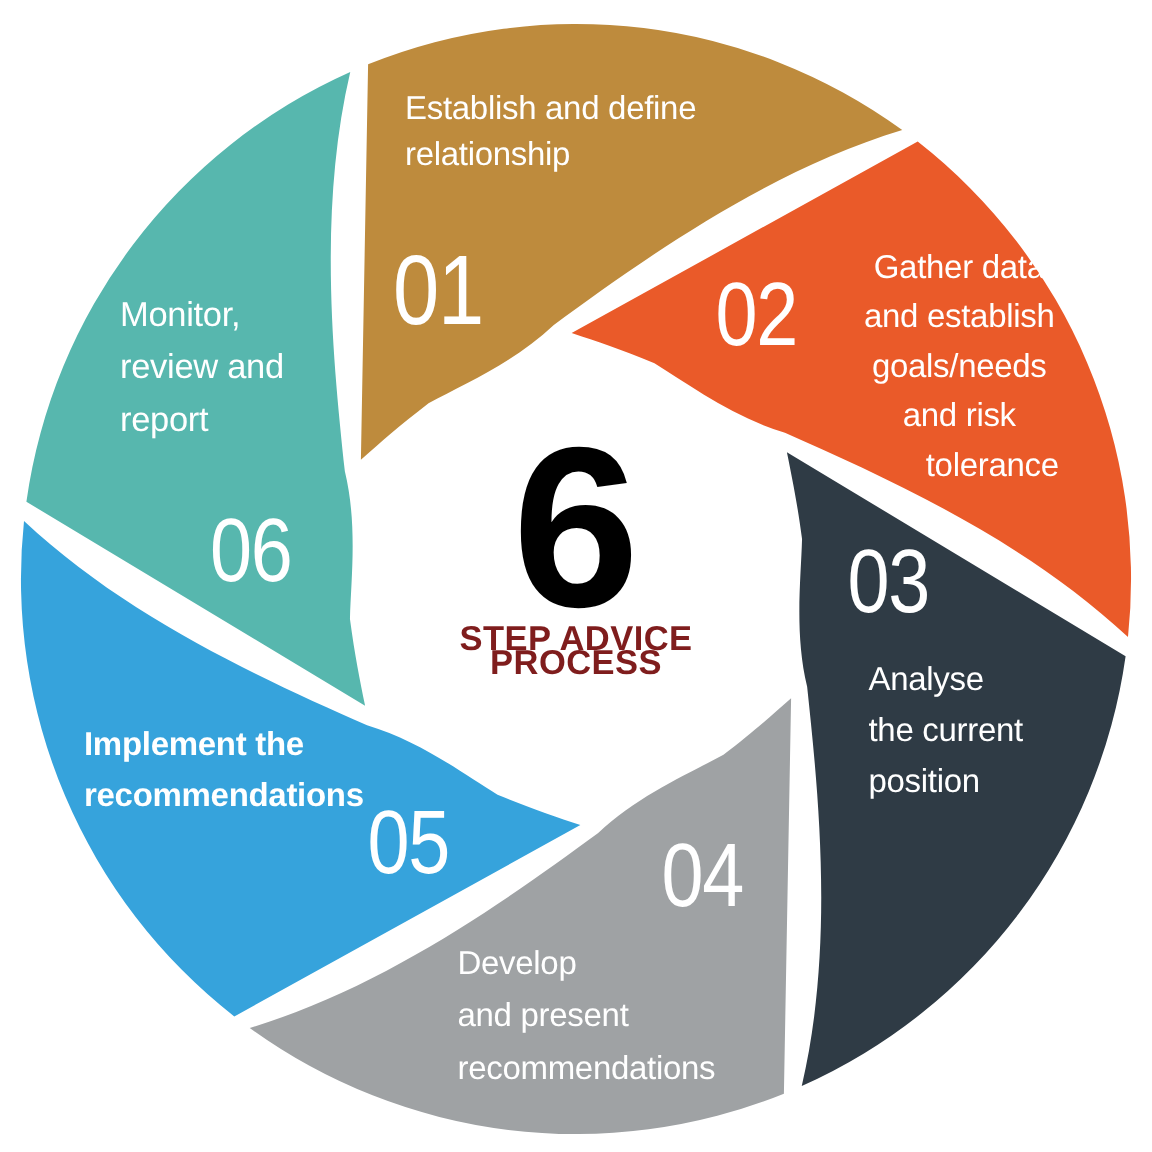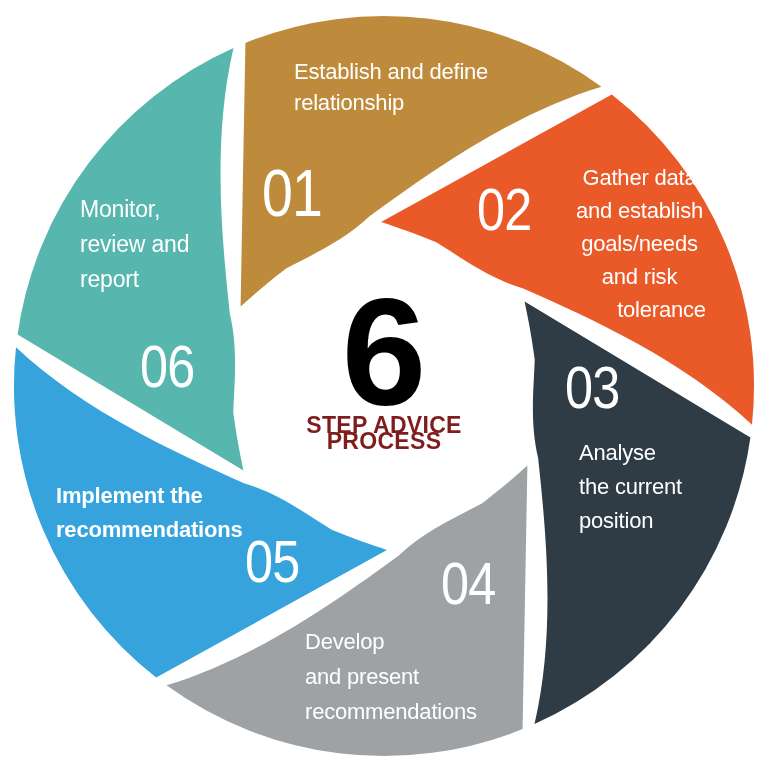--- a/index.html
+++ b/index.html
@@ -20,21 +20,21 @@
   .num-03{left:565px;top:358px;}
   .num-04{left:441px;top:554px;}
   .num-05{left:245px;top:532px;}
   .num-06{left:140px;top:337px;}
 
   
   .label{
     position:absolute;color:#ffffff;font-size:22px;letter-spacing:-.2px;
     line-height:31px;white-space:nowrap;
   }
-  .label-01{left:270px;top:56px;margin-left:24px;}
+  .label-01{left:270px;top:56px;}
   .label-02{left:532px;top:161px;width:215px;text-align:center;line-height:33px;}
   .label-02 .line:nth-child(5){transform:translateX(22px);}
   .label-03{left:579px;top:436px;line-height:34px;}
   .label-04{left:305px;top:624px;line-height:35px;}
   .label-05{left:56px;top:479px;line-height:34px;font-weight:bold;}
   .label-06{left:80px;top:192px;font-size:23px;line-height:35px;}
 
   
   .center-number{
     position:absolute;left:0;right:0;top:282px;text-align:center;

